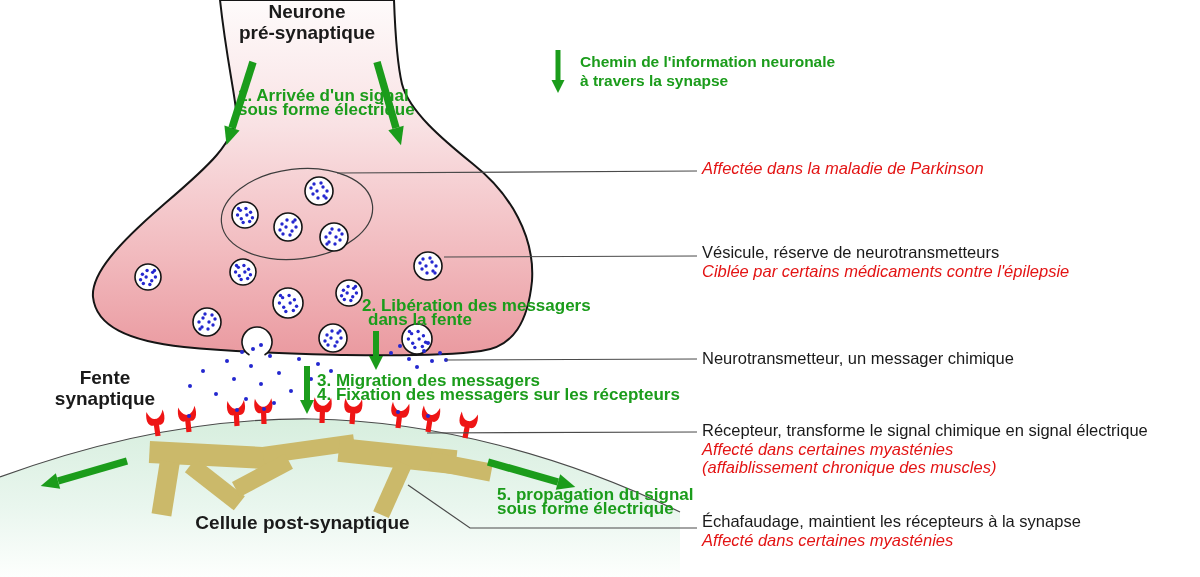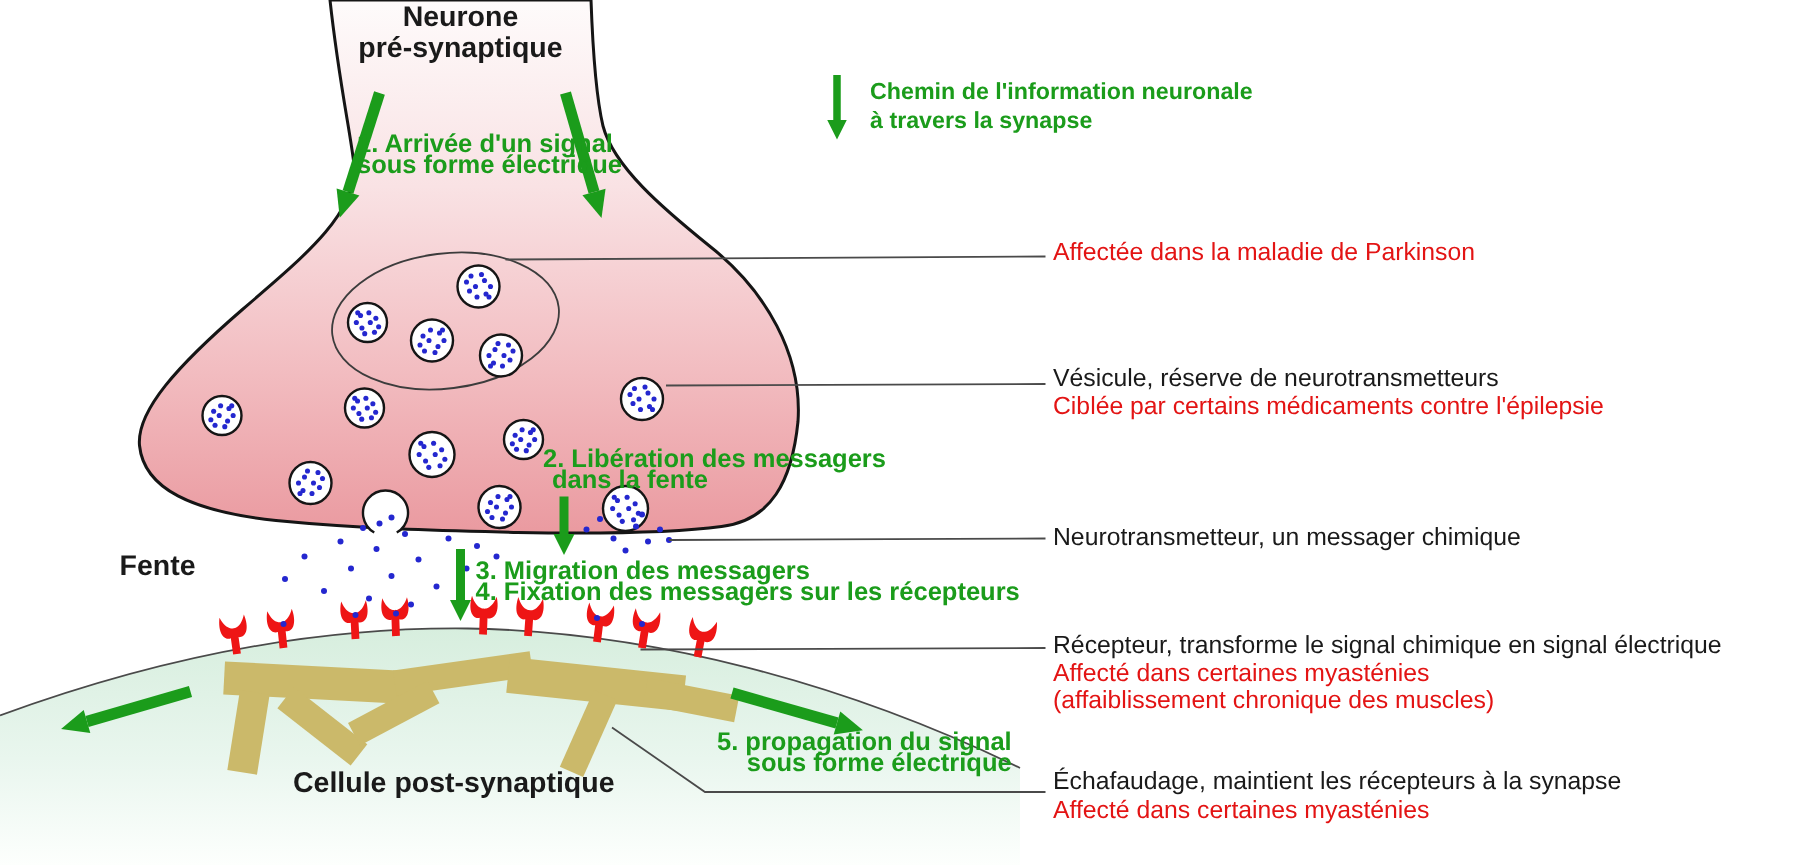--- a/index.html
+++ b/index.html
@@ -9,21 +9,21 @@
   html,body{margin:0;padding:0;background:#ffffff;}
   #stage{position:relative;width:1200px;height:577px;background:#fff;overflow:hidden;
          font-family:"Liberation Sans", sans-serif;}
   #art{position:absolute;left:0;top:0;}
   .txt{position:absolute;white-space:nowrap;}
   .bold-label{font-weight:bold;font-size:19px;color:var(--ink);line-height:21px;text-align:center;}
   .step{font-weight:bold;font-size:17px;color:var(--green);line-height:13.5px;}
   .step.center{text-align:center;}
   .header-green{font-weight:bold;font-size:15.5px;color:var(--green);line-height:19px;}
   .annot{font-size:16.5px;line-height:18.5px;color:var(--ink);}
-  .annot .note{color:var(--red-text);}
+  .annot .note{color:var(--red-text);font-style:italic;}
   .ves{fill:#ffffff;stroke:#151515;stroke-width:1.6;}
   .ndot{fill:var(--dot-blue);}
   .beam{fill:var(--scaffold-tan);}
   .receptor{fill:var(--receptor-red);}
   .aline{stroke:var(--green);fill:none;}
   .ahead{fill:var(--green);stroke:none;}
   .leader{stroke:var(--leader-gray);stroke-width:1.2;fill:none;}
 </style>
 </head>
 <body>
@@ -307,27 +307,28 @@
   <div class="txt step" style="left:362px;top:299px;">
     <div>2. Libération des messagers</div>
     <div style="padding-left:6px;">dans la fente</div>
   </div>
 
   <div class="txt step" style="left:317px;top:374px;">
     <div>3. Migration des messagers</div>
     <div>4. Fixation des messagers sur les récepteurs</div>
   </div>
 
-  <div class="txt step" style="left:478px;top:488px;text-align:right;">
+  <div class="txt step" style="left:497px;top:488px;">
     <div>5. propagation du signal</div>
     <div>sous forme électrique</div>
   </div>
 
   <div class="txt bold-label" style="left:35px;top:367px;width:140px;">
     <div>Fente</div>
+    <div>synaptique</div>
   </div>
 
   <div class="txt bold-label" style="left:175px;top:512px;width:255px;">
     <div>Cellule post-synaptique</div>
   </div>
 
   <div class="txt annot" style="left:702px;top:159px;width:495px;">
     <div class="note">Affectée dans la maladie de Parkinson</div>
   </div>
 

